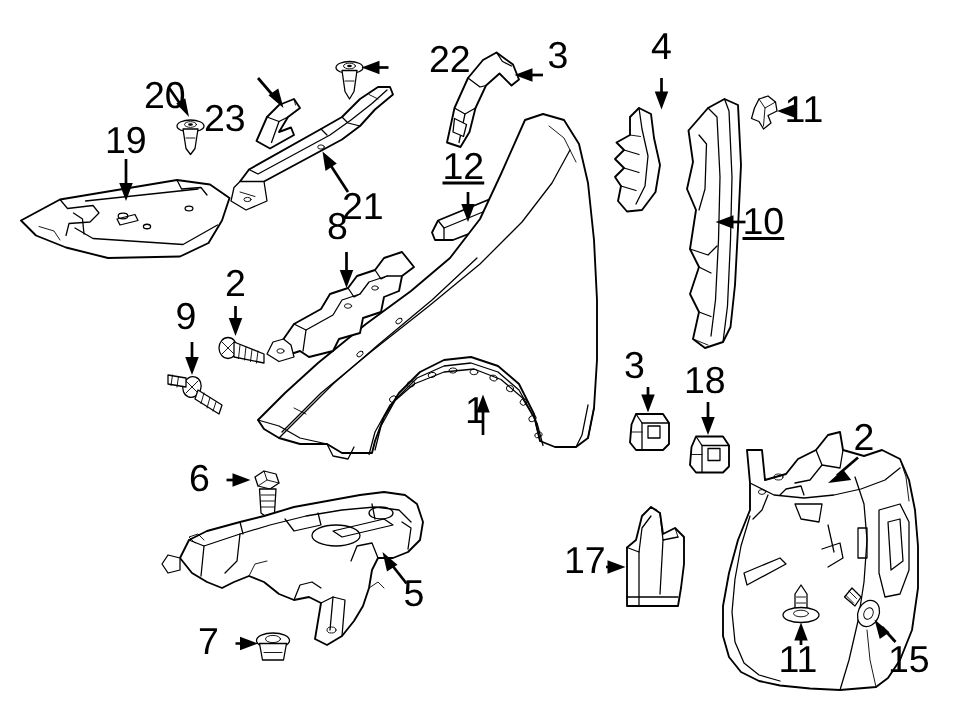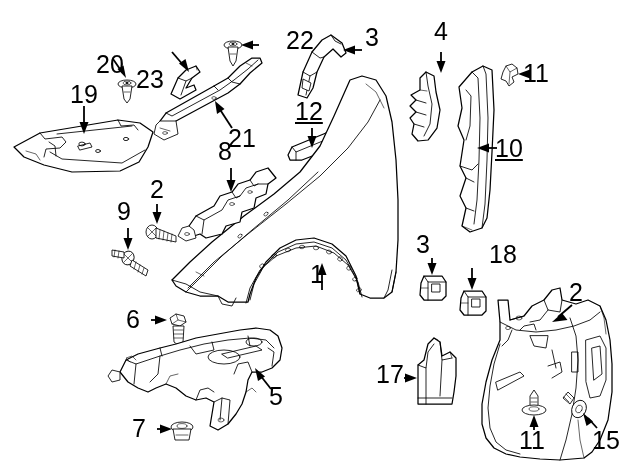--- a/index.html
+++ b/index.html
@@ -402,20 +402,20 @@
   <div class="callout-label" style="left:218px;top:139px;">8</div>
   <div class="callout-label" style="left:117px;top:199px;">9</div>
   <div class="callout-label" style="left:495px;top:136px;text-decoration:underline;">10</div>
   <div class="callout-label" style="left:523px;top:61px;">11</div>
   <div class="callout-label" style="left:295px;top:99px;text-decoration:underline;">12</div>
   <div class="callout-label" style="left:569px;top:280px;">2</div>
   <div class="callout-label" style="left:519px;top:428px;">11</div>
   <div class="callout-label" style="left:592px;top:428px;text-align:right;">15</div>
   <div class="callout-label" style="left:416px;top:232px;">3</div>
   <div class="callout-label" style="left:376px;top:362px;">17</div>
-  <div class="callout-label" style="left:456px;top:242px;margin-left:33px;">18</div>
+  <div class="callout-label" style="left:456px;top:242px;">18</div>
   <div class="callout-label" style="left:70px;top:82px;">19</div>
   <div class="callout-label" style="left:96px;top:52px;">20</div>
   <div class="callout-label" style="left:228px;top:126px;">21</div>
   <div class="callout-label" style="left:238px;top:28px;margin-left:48px;">22</div>
   <div class="callout-label" style="left:136px;top:27px;margin-top:40px;">23</div>
 
 </div>
 
 </body></html>

